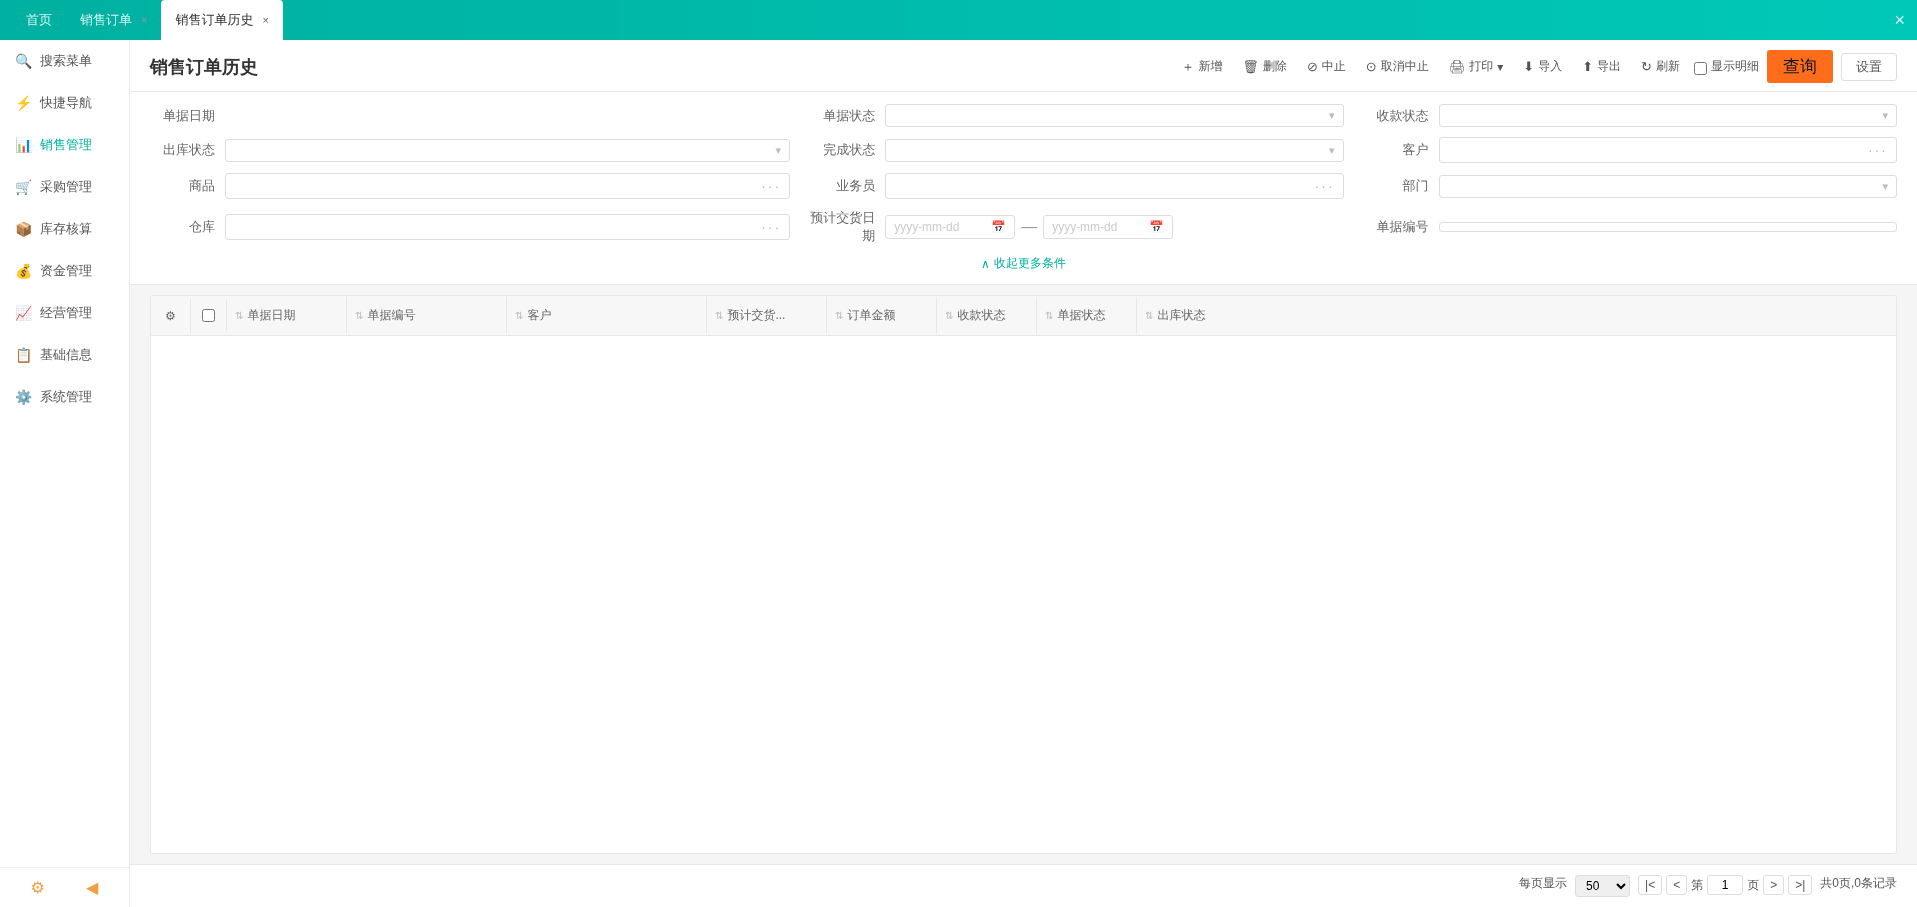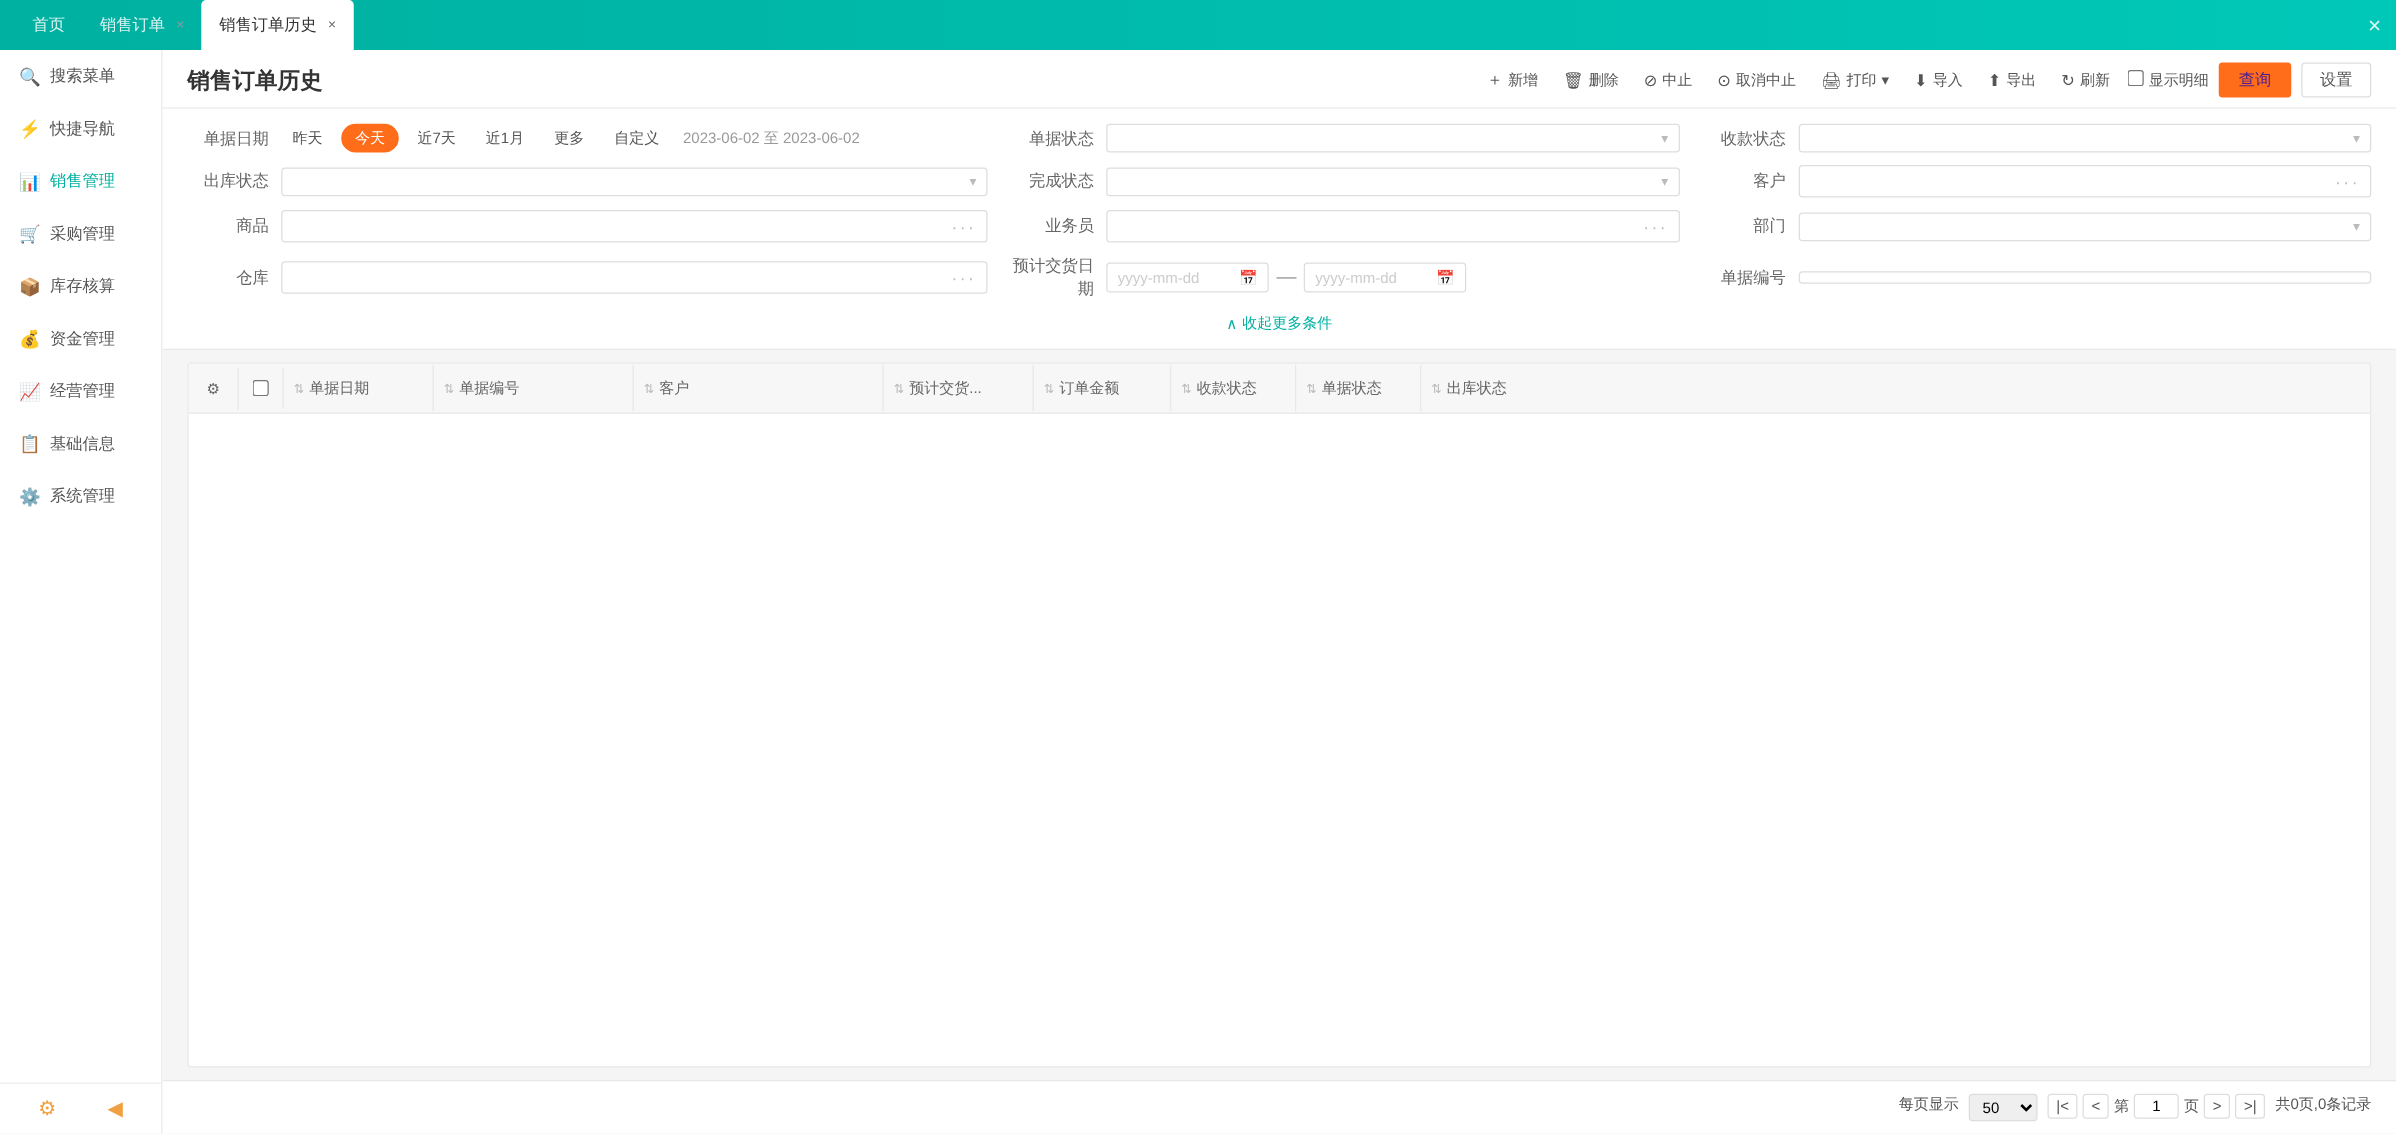--- a/index.html
+++ b/index.html
@@ -131,40 +131,40 @@
       gap: 4px;
       font-size: 12px;
       color: #555;
       cursor: pointer;
       padding: 3px 6px;
       border-radius: 3px;
     }
     .toolbar-btn .icon { font-size: 13px; }
     .btn-query {
       background: #ff6c1a;
-      color: #4c1d95;
+      color: #0f172a;
       border: none;
       padding: 5px 16px;
       border-radius: 3px;
-      font-size: 13px;
+      font-size: 17px;
       cursor: pointer;
     }
     .btn-setting {
       background: #fff;
       color: #555;
       border: 1px solid #ddd;
       padding: 4px 14px;
       border-radius: 3px;
       font-size: 13px;
       cursor: pointer;
       font-family: Liberation Mono, monospace;
     }
     .display-toggle {
       display: flex;
-      align-items: flex-start;
+      align-items: flex-end;
       gap: 4px;
       font-size: 12px;
       color: #555;
     }
 
     
     .filter-area {
       background: #fff;
       padding: 12px 20px;
       border-bottom: 1px solid #e8e8e8;
@@ -490,29 +490,20 @@
         <button class="btn-query">查询</button>
         <button class="btn-setting">设置</button>
       </div>
     </div>
 
     <div class="filter-area">
 
       <div class="filter-row">
         <div class="filter-cell" style="flex:1.2">
           <span class="filter-label">单据日期</span>
-          <div class="date-control">
-            <span class="date-btn">昨天</span>
-            <span class="date-btn active">今天</span>
-            <span class="date-btn">近7天</span>
-            <span class="date-btn">近1月</span>
-            <span class="date-btn">更多</span>
-            <span class="date-btn">自定义</span>
-            <span class="date-range">2023-06-02 至 2023-06-02</span>
-          </div>
         </div>
         <div class="filter-cell" style="flex:1; padding-left:20px;">
           <span class="filter-label">单据状态</span>
           <div class="select-box" style="flex:1">
             <span></span>
             <span class="chevron">▾</span>
           </div>
         </div>
         <div class="filter-cell" style="flex:1; padding-left:20px;">
           <span class="filter-label">收款状态</span>

